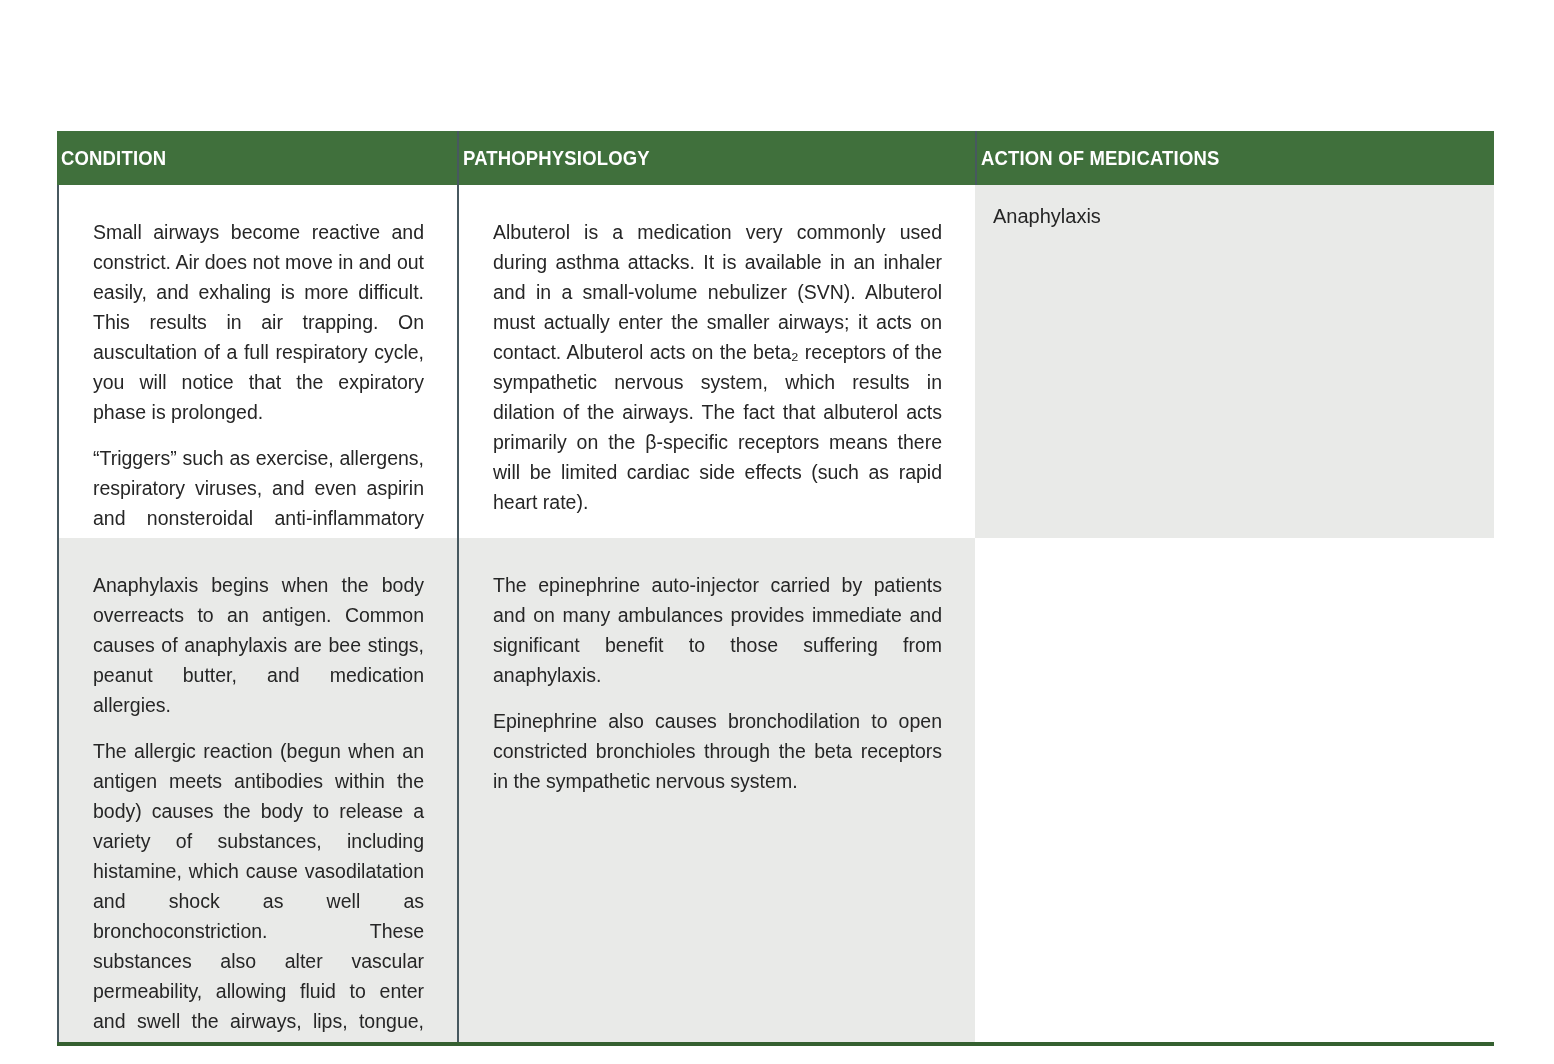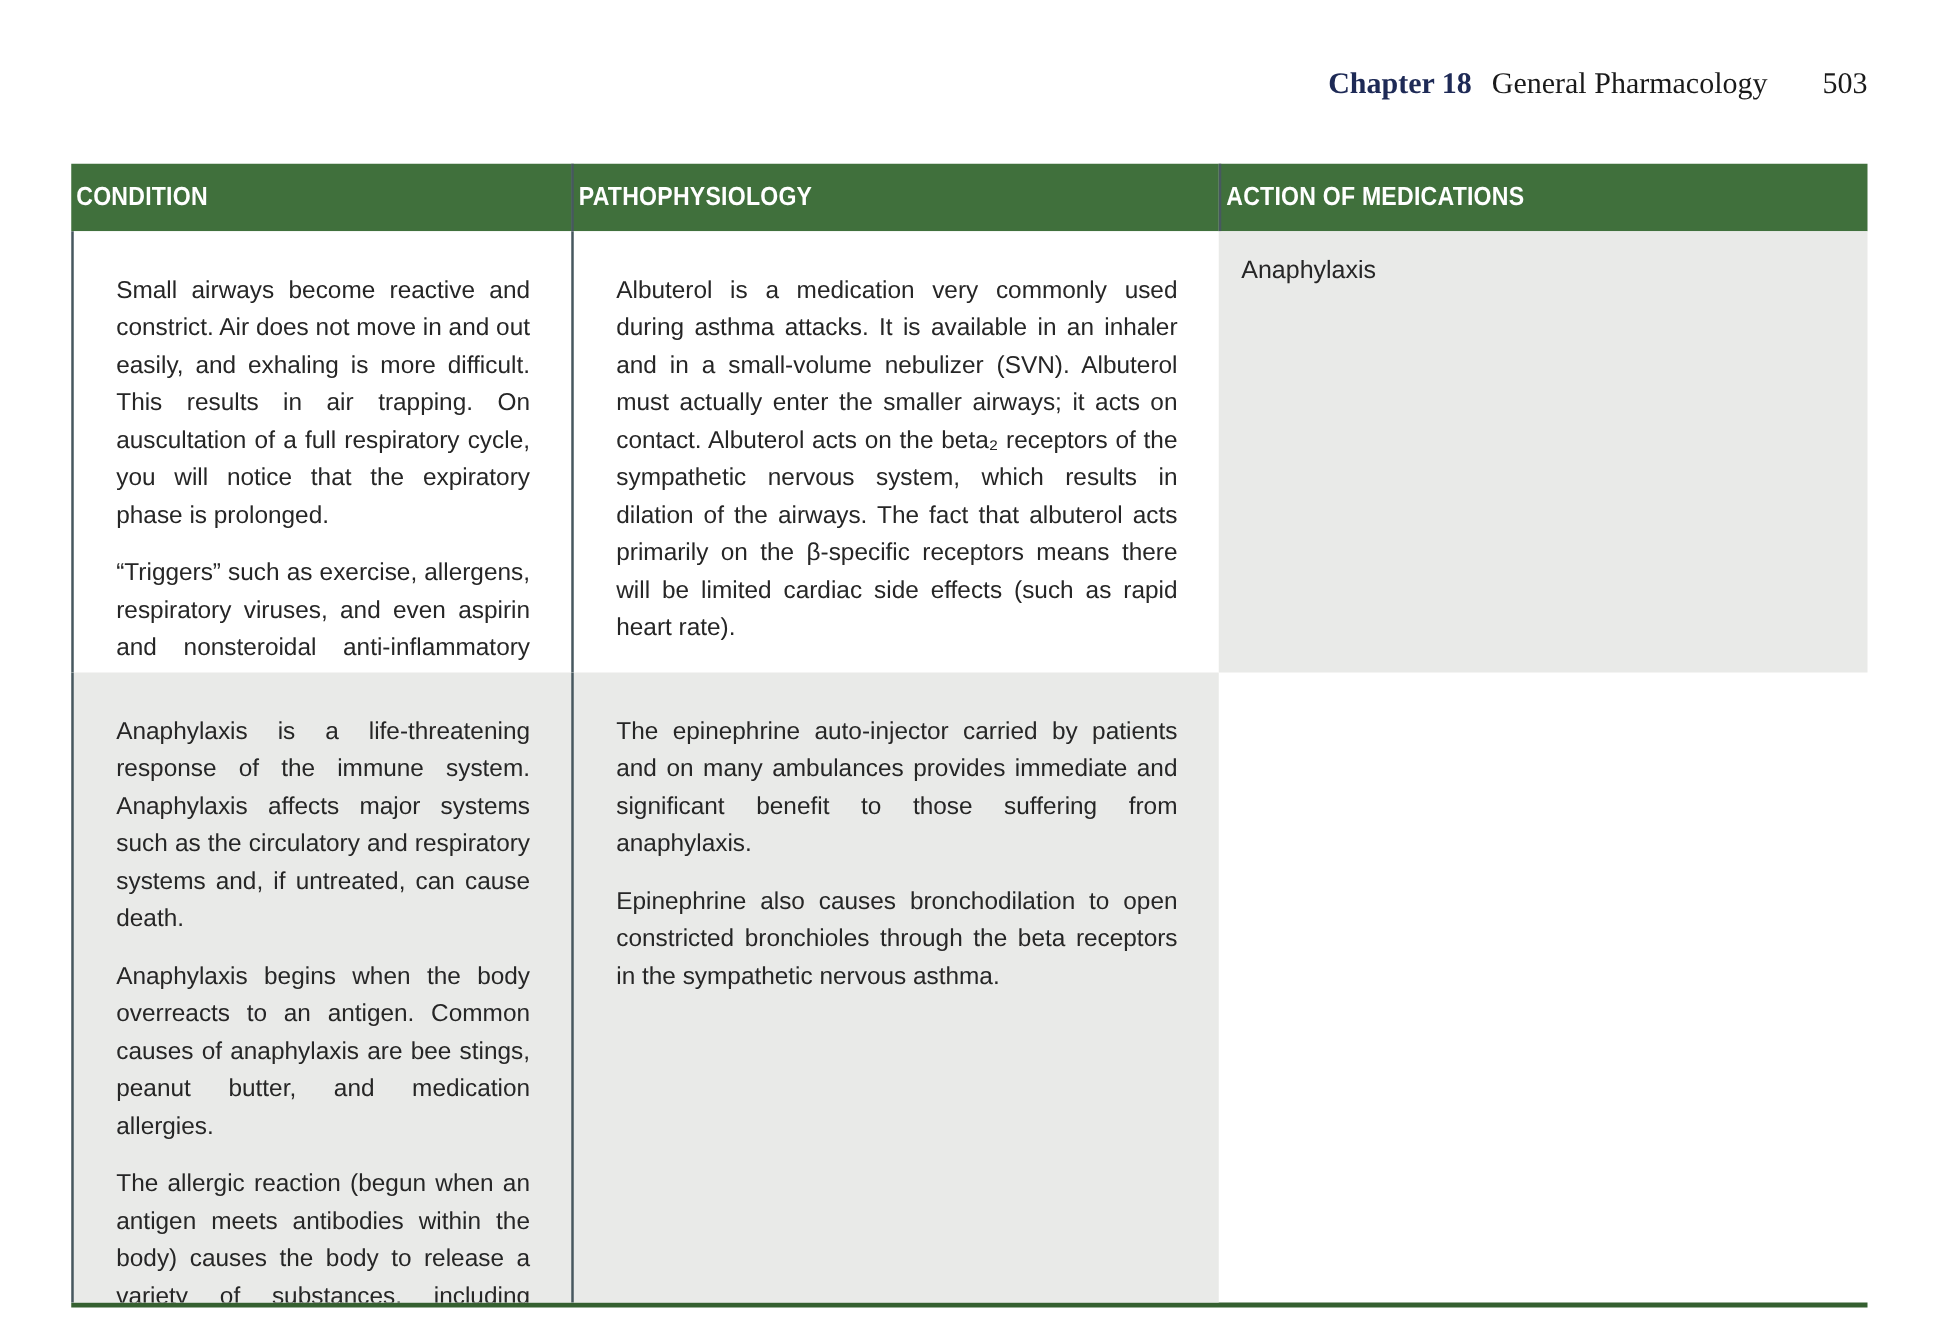--- a/index.html
+++ b/index.html
@@ -85,23 +85,20 @@
   .body-cell p {
     margin: 16px;
     text-align: justify;
   }
 </style>
 </head>
 <body>
 
 <div class="page">
 
-  <div class="running-head">
-    <span class="chapter">Chapter 18</span><span class="title">General Pharmacology</span><span class="pagenum">503</span>
-  </div>
 
   <div class="med-table">
 
     <div class="cell head-cell">
       <span class="head-label">CONDITION</span>
     </div>
     <div class="cell head-cell mid">
       <span class="head-label">PATHOPHYSIOLOGY</span>
     </div>
     <div class="cell head-cell last">
@@ -111,23 +108,22 @@
     <div class="cell row-white body-cell mid">
         <p>Small airways become reactive and constrict. Air does not move in and out easily, and exhaling is more difficult. This results in air trapping. On auscultation of a full respiratory cycle, you will notice that the expiratory phase is prolonged.</p>
         <p>“Triggers” such as exercise, allergens, respiratory viruses, and even aspirin and nonsteroidal anti-inflammatory drugs (NSAIDs) cause this reaction.</p>
       </div>
     <div class="cell row-white body-cell last">
         <p>Albuterol is a medication very commonly used during asthma attacks. It is available in an inhaler and in a small-volume nebulizer (SVN). Albuterol must actually enter the smaller airways; it acts on contact. Albuterol acts on the beta₂ receptors of the sympathetic nervous system, which results in dilation of the airways. The fact that albuterol acts primarily on the β-specific receptors means there will be limited cardiac side effects (such as rapid heart rate).</p>
       </div>
 
     <div class="cell row-gray cond-cell">Anaphylaxis</div>
     <div class="cell row-gray body-cell mid">
-        <p>Anaphylaxis is a life-threatening response of the immune system. Anaphylaxis affects major systems such as the circulatory and respiratory systems and, if untreated, can cause death.</p>
         <p>Anaphylaxis begins when the body overreacts to an antigen. Common causes of anaphylaxis are bee stings, peanut butter, and medication allergies.</p>
         <p>The allergic reaction (begun when an antigen meets antibodies within the body) causes the body to release a variety of substances, including histamine, which cause vasodilatation and shock as well as bronchoconstriction. These substances also alter vascular permeability, allowing fluid to enter and swell the airways, lips, tongue, and throat.</p>
       </div>
     <div class="cell row-gray body-cell last">
         <p>The epinephrine auto-injector carried by patients and on many ambulances provides immediate and significant benefit to those suffering from anaphylaxis.</p>
-        <p>Epinephrine also causes bronchodilation to open constricted bronchioles through the beta receptors in the sympathetic nervous asthma.</p>
+        <p>Epinephrine also causes bronchodilation to open constricted bronchioles through the beta receptors in the sympathetic nervous system.</p>
       </div>
 
   </div>
 </div>
 
 </body></html>

